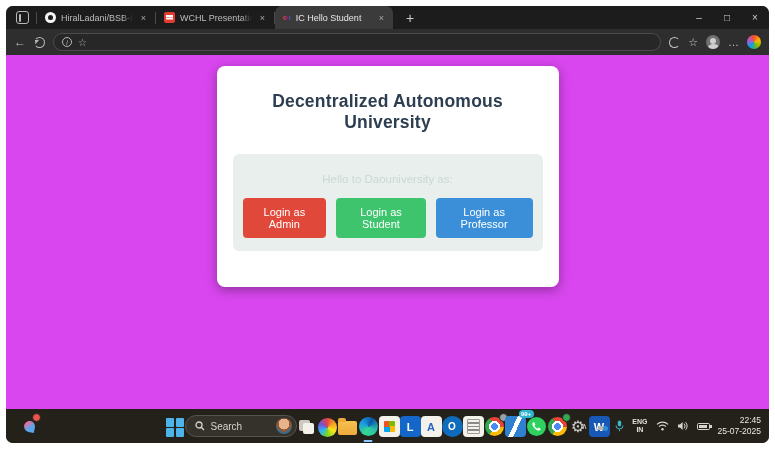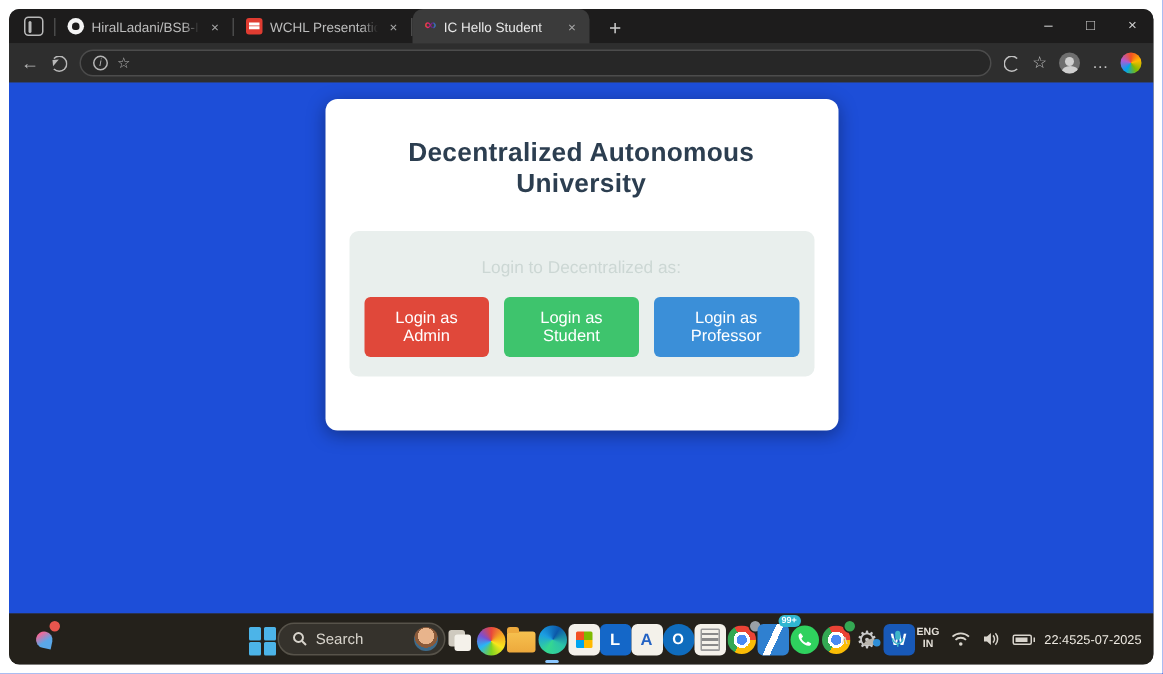--- a/index.html
+++ b/index.html
@@ -44,21 +44,21 @@
   .star { font-size: 10px; color: #b5b5b5; }
   .tool-ico { color: #c2c2c2; font-size: 11px; line-height: 1; }
   .split-c { width: 11px; height: 11px; border: 1.6px solid #c2c2c2; border-radius: 50%; border-right-color: transparent; }
   .avatar-b { width: 14px; height: 14px; border-radius: 50%; background: #6f6f6f; position: relative; overflow: hidden; }
   .avatar-b::before { content:""; position: absolute; left: 4px; top: 2.5px; width: 6px; height: 6px; border-radius: 50%; background: #cfcfcf; }
   .avatar-b::after { content:""; position: absolute; left: 1.5px; top: 9px; width: 11px; height: 7px; border-radius: 50%; background: #cfcfcf; }
   .copilot { width: 14px; height: 14px; border-radius: 50%;
              background: conic-gradient(#f25022,#ffb900,#7fba00,#00a4ef,#b05bd4,#f25022); }
 
   
-  .content { flex: 1; background: #1d4ed8; overflow: hidden; }
+  .content { flex: 1; background: #d946ef; overflow: hidden; }
   .card { width: 342px; margin: 11px auto 0; background: #ffffff; border-radius: 8px;
           padding: 25px 16px 36px; box-shadow: 0 3px 12px rgba(0,0,0,.35); }
   .card h1 { font-size: 17.5px; font-weight: bold; text-align: center; margin-bottom: 21px; letter-spacing: .2px; }
   .panel { background: #e9efed; border-radius: 6px; padding: 13px 10px; }
   .prompt { text-align: center; color: #ccd7d4; font-size: 11.5px; margin: 6px 0 13px; }
   .btnrow { display: flex; justify-content: center; gap: 10px; }
   .lbtn { border: none; border-radius: 4px; color: #ffffff; font-size: 11px; padding: 8px 12px; cursor: pointer;
           font-family: "Liberation Sans", sans-serif; }
 
   
@@ -111,21 +111,21 @@
   .word { background: #1859b8; }
   .tray { position: absolute; right: 8px; top: 0; height: 100%; display: flex; align-items: center; gap: 8px; }
   .tray .chev { color: #d8d4cc; font-size: 8px; }
   .cloudico { color: #b9b5ad; font-size: 12px; position: relative; }
   .cloudico::after { content:""; position: absolute; right: -1px; bottom: 2px; width: 5px; height: 5px; border-radius: 50%; background: #2f8fd8; }
   .lang { display: flex; flex-direction: column; align-items: center; line-height: 1.15; }
   .lang span { font-size: 7px; color: #e4e0d8; font-weight: bold; }
   .battery { width: 13px; height: 7px; border: 1px solid #d8d4cc; border-radius: 1.5px; position: relative; }
   .battery::before { content:""; position: absolute; left: 1px; top: 1px; bottom: 1px; width: 8px; background: #d8d4cc; }
   .battery::after { content:""; position: absolute; right: -3px; top: 1.5px; width: 1.5px; height: 3px; background: #d8d4cc; }
-  .clock { display: flex; flex-direction: row; align-items: flex-end; line-height: 1.25; }
+  .clock { display: flex; flex-direction: column; align-items: flex-end; line-height: 1.25; }
   .clock span { font-size: 8.5px; color: #ece8e0; }
   svg.ic { display: block; }
 </style>
 </head>
 <body>
 
 <div class="screen">
   <div class="window">
 
     <div class="tabstrip">
@@ -167,21 +167,21 @@
       <span class="tool-ico">☆</span>
       <span class="avatar-b"></span>
       <span class="tool-ico">…</span>
       <span class="copilot"></span>
     </div>
 
     <div class="content">
       <div class="card">
         <h1 style="color: rgb(44, 62, 80);">Decentralized Autonomous University</h1>
         <div class="panel">
-          <div class="prompt">Login to Decentralized as:</div>
+          <div class="prompt">Hello to Daouniversity as:</div>
           <div class="btnrow">
             <button class="lbtn" style="background: rgb(224, 72, 58);">Login as Admin</button>
             <button class="lbtn" style="background: rgb(62, 196, 109);">Login as Student</button>
             <button class="lbtn" style="background: rgb(59, 143, 216);">Login as Professor</button>
           </div>
         </div>
       </div>
     </div>
 
     <div class="taskbar">

